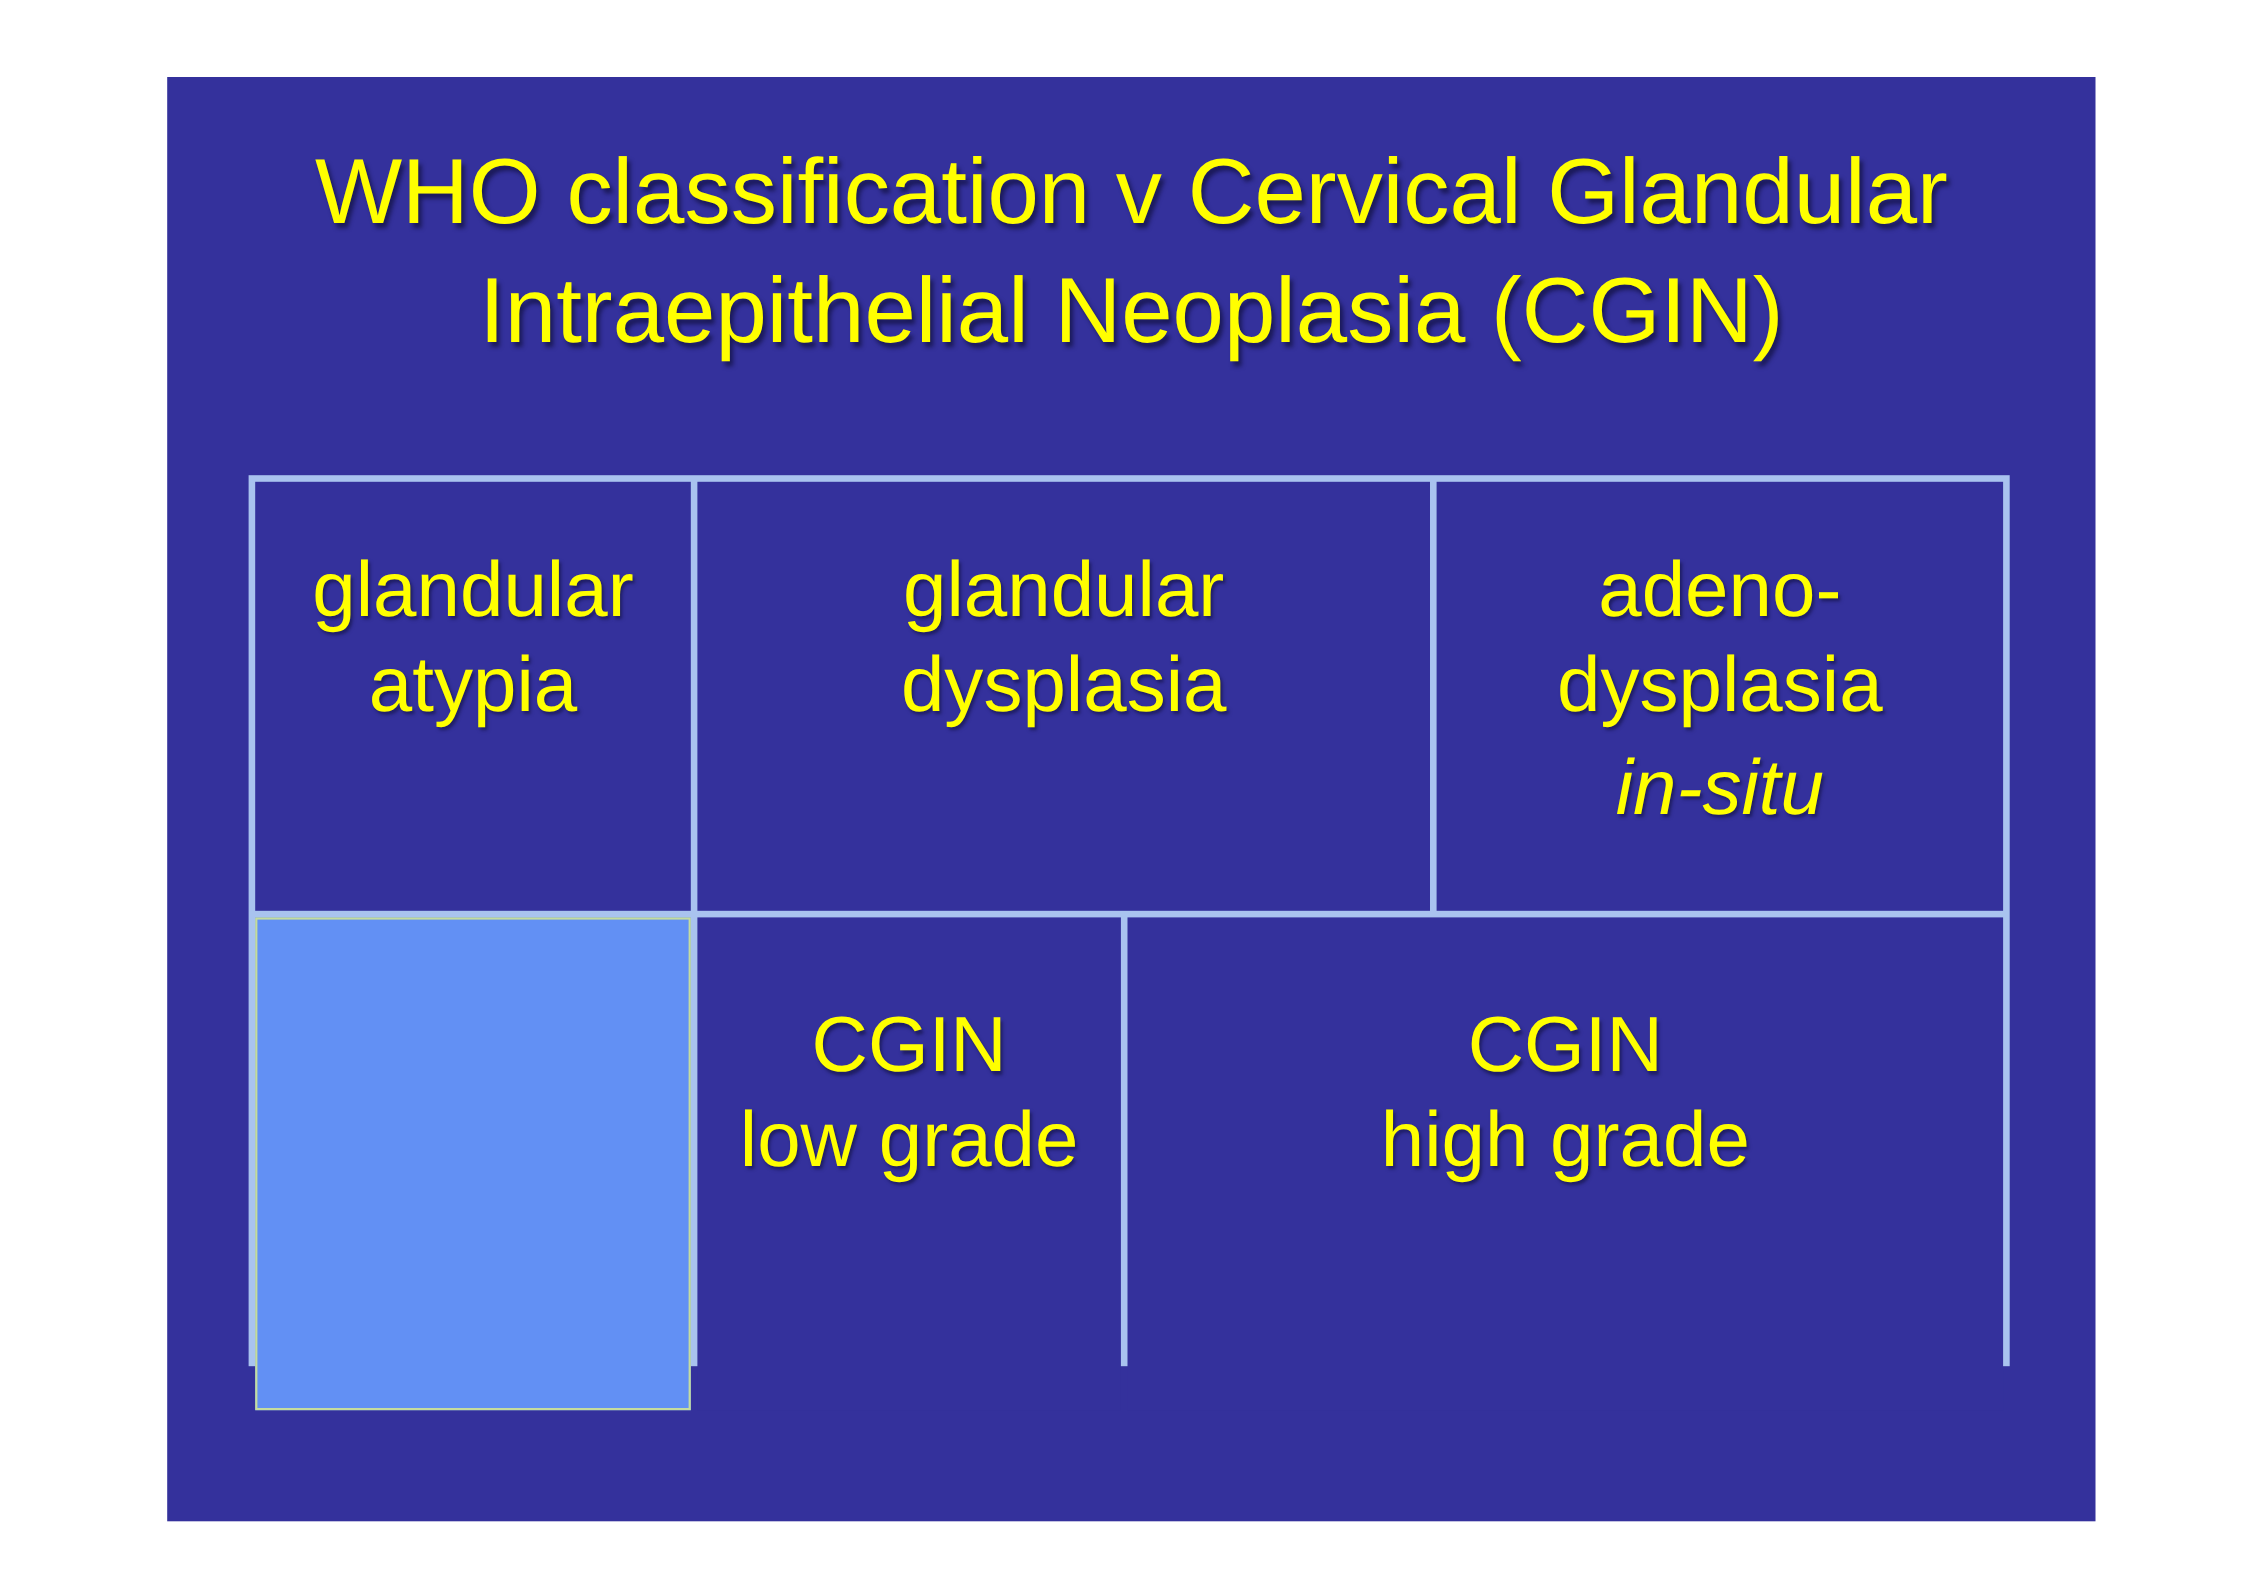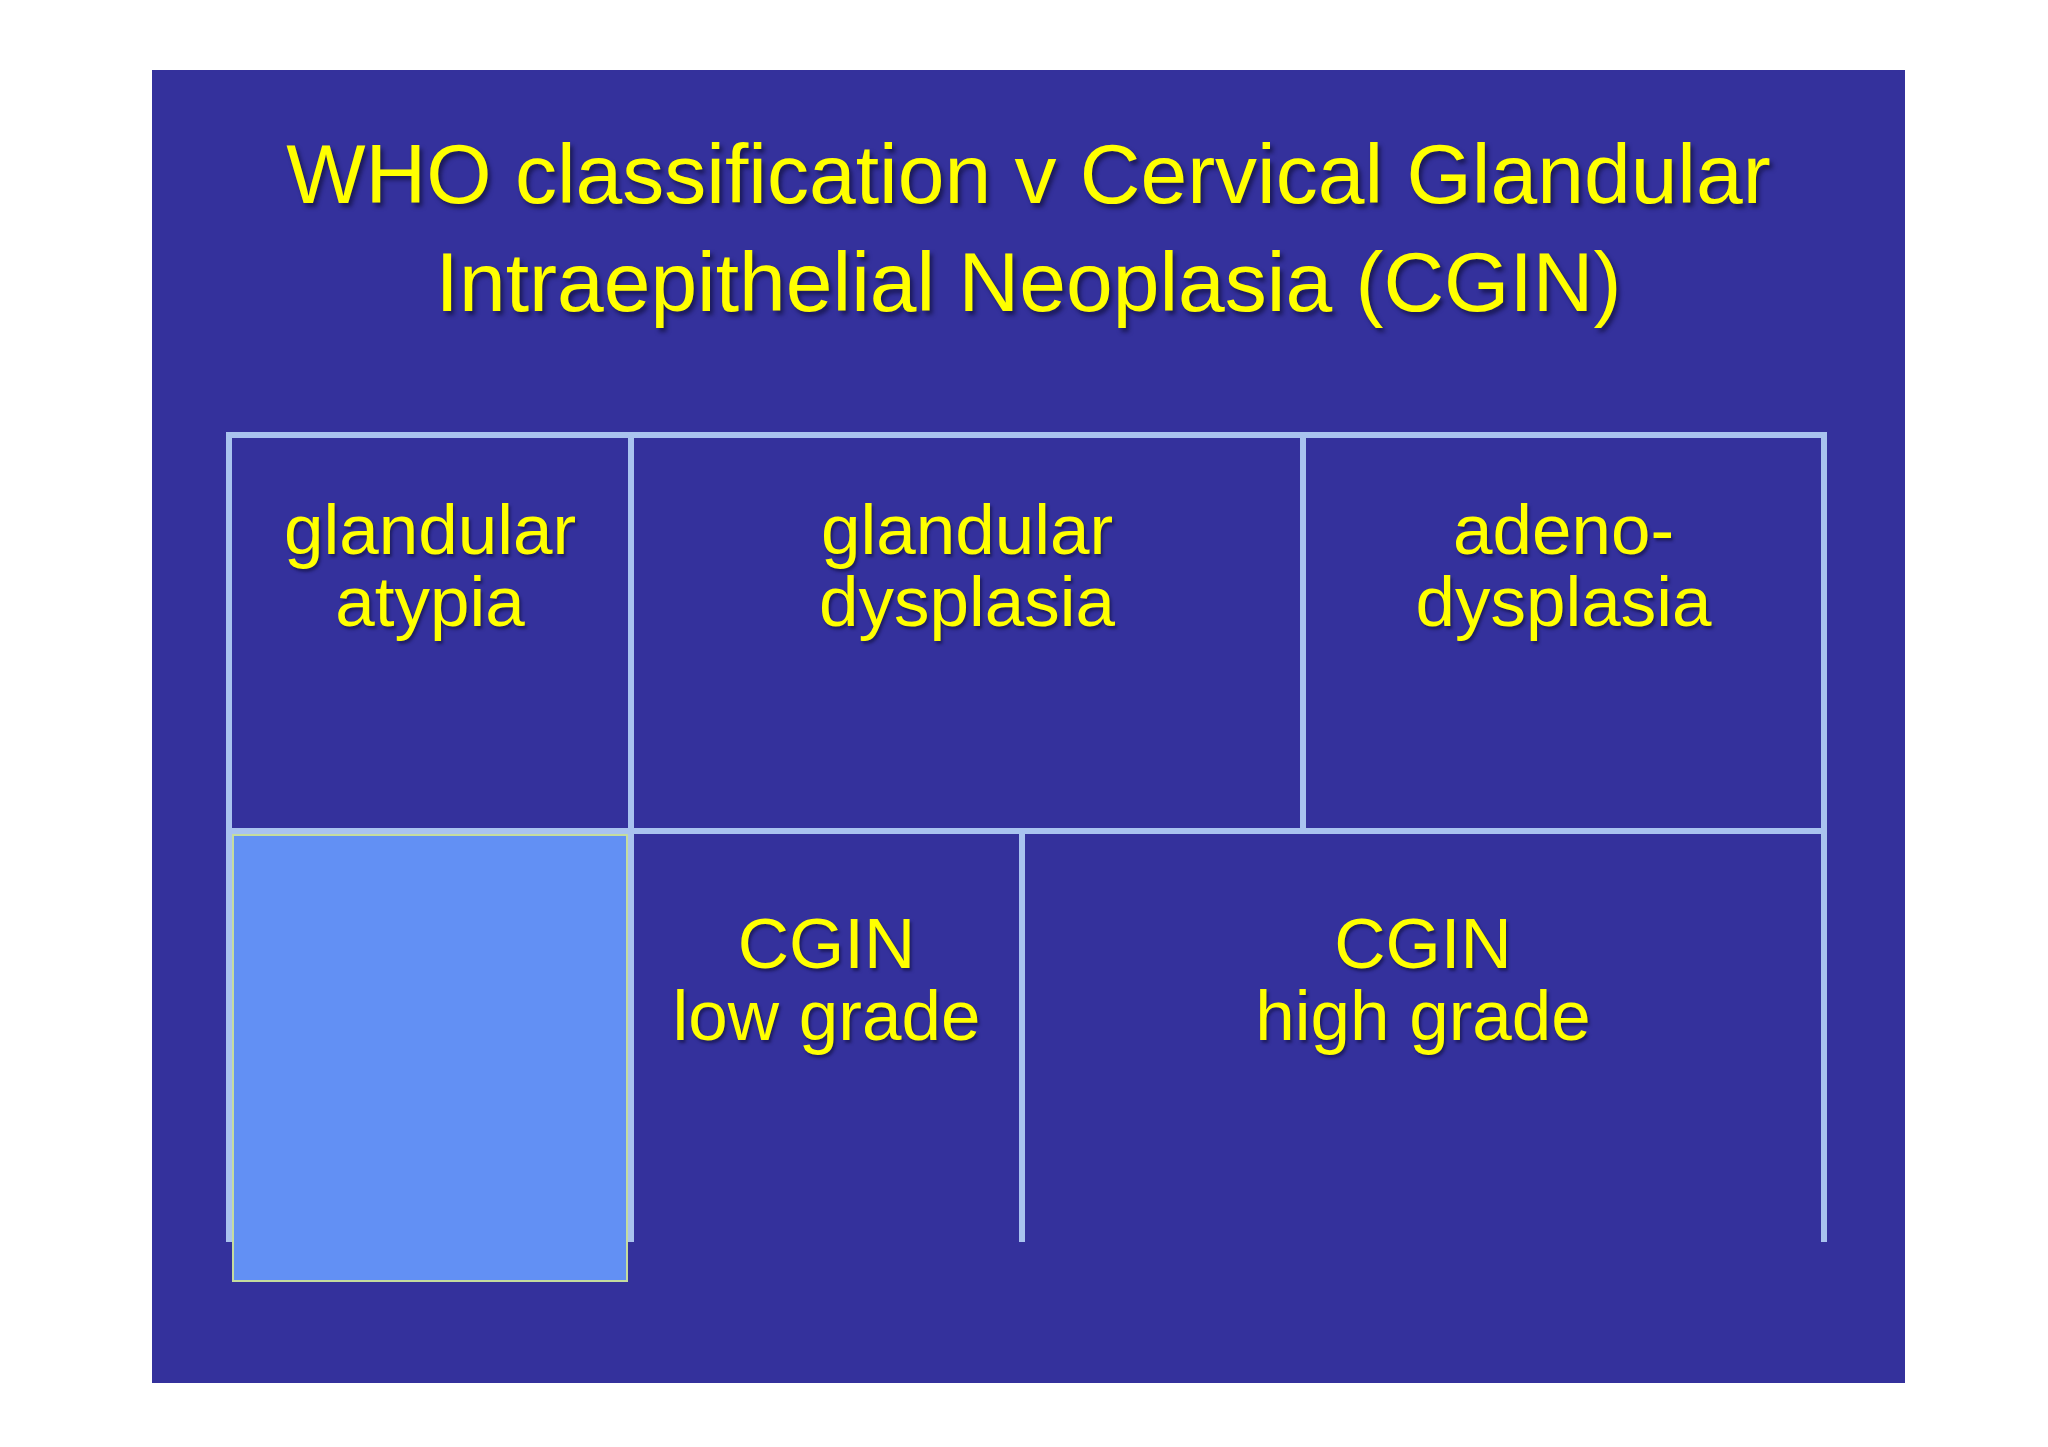--- a/index.html
+++ b/index.html
@@ -37,21 +37,21 @@
   }
   .class-table{
     position:absolute;left:74px;top:362px;width:1601px;height:810px;
     background:var(--table_border);
   }
   .cell{
     position:absolute;
     background:var(--slide_bg);
     color:var(--text_yellow);
     font-size:71px;
-    line-height:72px;
+    line-height:86px;
     text-align:center;
     text-shadow:2px 3px 3px rgba(10,10,45,0.5);
   }
   .cell .label{display:block;white-space:pre-line;}
   .cell .label-italic{display:block;white-space:pre-line;font-style:italic;}
   .r1{top:6px;height:390px;padding-top:52px;}
   .r2{top:402px;height:448px;padding-top:70px;}
   .r1c1{left:6px;width:396px;}
   .r1c2{left:408px;width:666px;}
   .r1c3{left:1080px;width:515px;}
@@ -80,20 +80,21 @@
       </div>
 
       <div class="cell r1 r1c2">
         <span class="label">glandular
 dysplasia</span>
       </div>
 
       <div class="cell r1 r1c3">
         <span class="label">adeno-
 dysplasia</span>
+        <span class="label-italic">in-situ</span>
       </div>
 
       <div class="cell r2 r2c1">
         <span class="label"></span>
       </div>
 
       <div class="cell r2 r2c2">
         <span class="label">CGIN
 low grade</span>
       </div>

